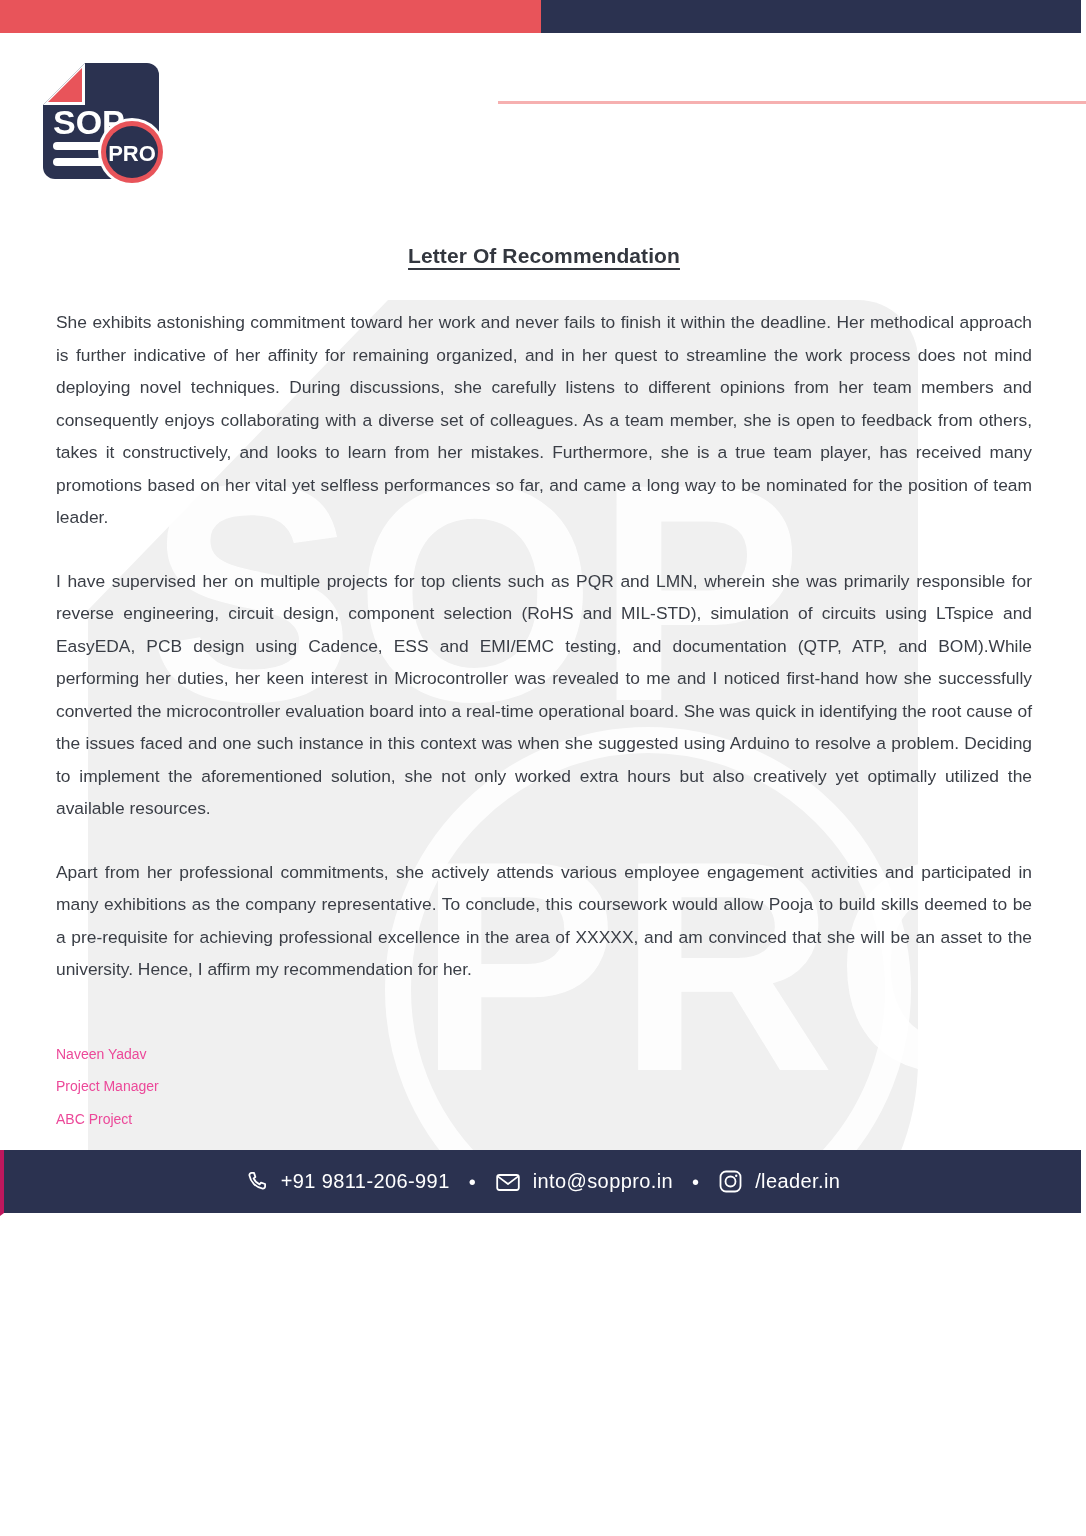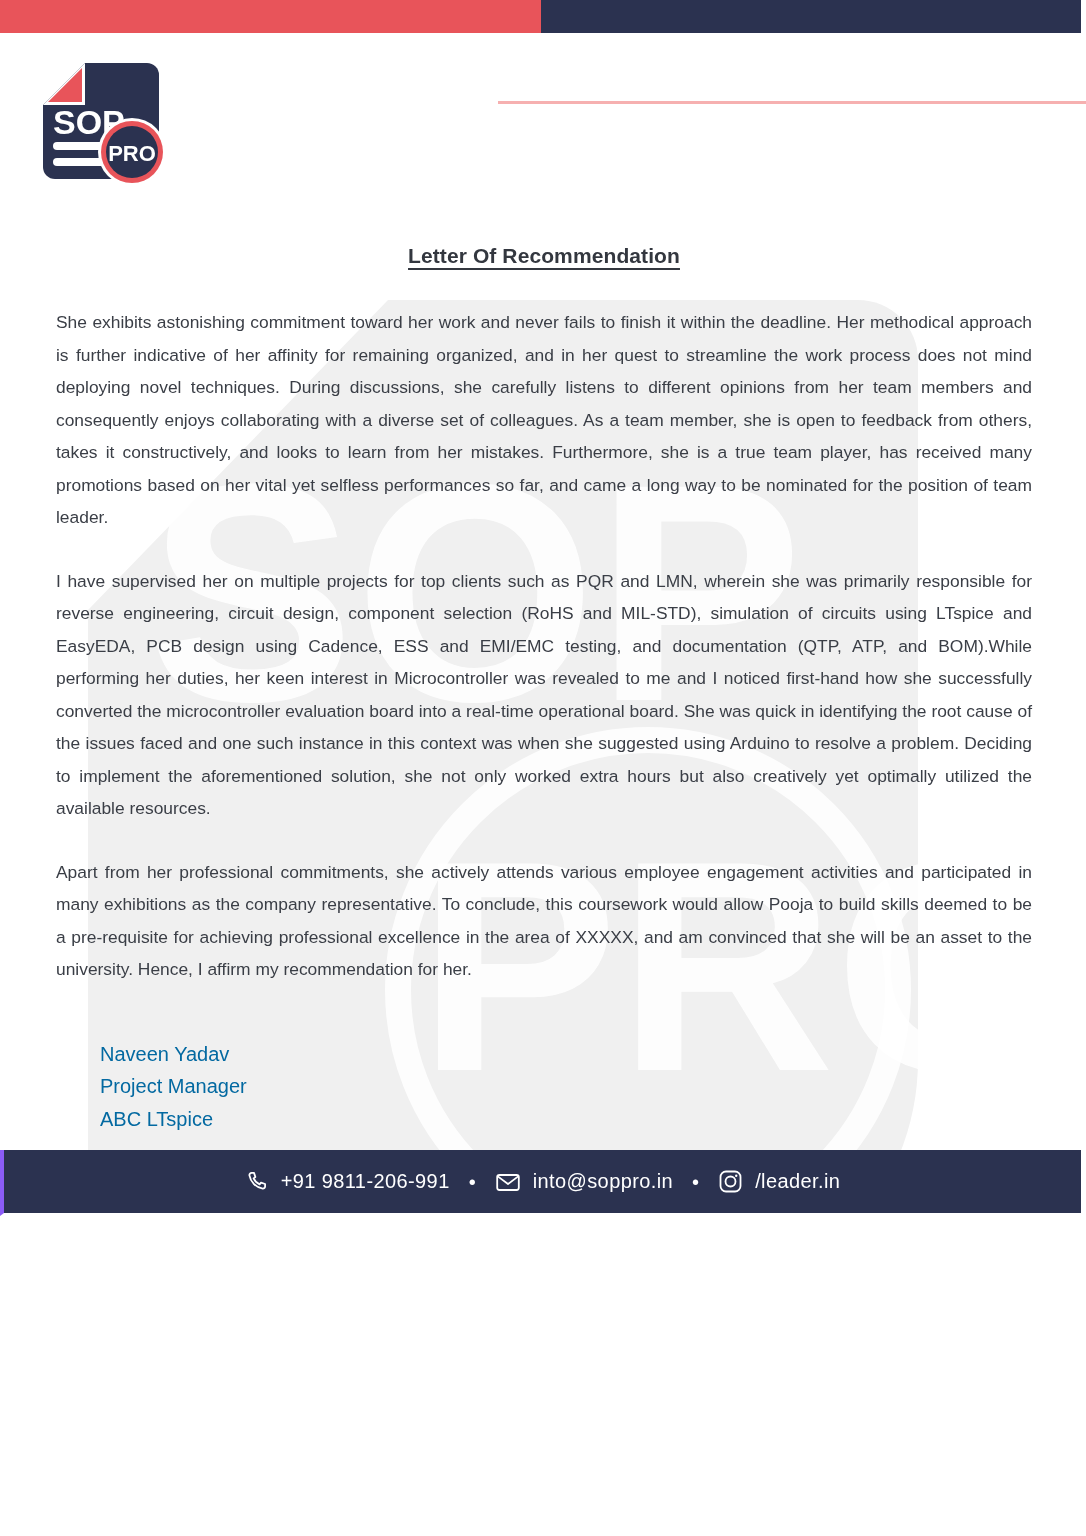--- a/index.html
+++ b/index.html
@@ -113,35 +113,34 @@
     font-size: 17.4px;
     line-height: 32.5px;
     color: #3a3e46;
     text-align: justify;
     margin-bottom: 31px;
   }
   .para:last-child { margin-bottom: 0; }
 
   .signature {
     margin-top: 52px;
-    font-size: 20px;
+    font-size: 14px;
     line-height: 32.5px;
-    color: #0369a1;
-    margin-left: 44px;
+    color: #ec4899;
   }
   .signature div { white-space: nowrap; }
 
   
   .footer {
     position: absolute;
     left: 0; bottom: 0;
     width: 1086px;
     height: 66px;
     background: #2b3250;
-    border-left: 4px solid #8b5cf6;
+    border-left: 4px solid #be185d;
     border-right: 5px solid #ffffff;
     border-bottom: 3px solid #ffffff;
     display: flex;
     align-items: center;
     justify-content: center;
     gap: 0;
   }
   .footer-item {
     display: flex;
     align-items: center;
@@ -208,21 +207,21 @@
 
     <div class="doc-title">Letter Of Recommendation</div>
 
     <p class="para">She exhibits astonishing commitment toward her work and never fails to finish it within the deadline. Her methodical approach is further indicative of her affinity for remaining organized, and in her quest to streamline the work process does not mind deploying novel techniques. During discussions, she carefully listens to different opinions from her team members and consequently enjoys collaborating with a diverse set of colleagues. As a team member, she is open to feedback from others, takes it constructively, and looks to learn from her mistakes. Furthermore, she is a true team player, has received many promotions based on her vital yet selfless performances so far, and came a long way to be nominated for the position of team leader.</p>
     <p class="para">I have supervised her on multiple projects for top clients such as  PQR  and LMN, wherein she was primarily responsible for reverse engineering, circuit design, component selection (RoHS and MIL-STD), simulation of circuits using LTspice and EasyEDA, PCB design using Cadence, ESS and EMI/EMC testing, and documentation (QTP, ATP, and BOM).While performing her duties, her keen interest in Microcontroller was revealed to me and I noticed first-hand how she successfully converted the microcontroller evaluation board into a real-time operational board. She was quick in identifying the root cause of the issues faced and one such instance in this context was when she suggested using Arduino to resolve a problem. Deciding to implement the aforementioned solution, she not only worked extra hours but also creatively yet optimally utilized the available resources.</p>
     <p class="para">Apart from her professional commitments, she actively attends various employee engagement activities and participated in many exhibitions as the company representative. To conclude, this coursework would allow Pooja to build skills deemed to be a pre-requisite for achieving professional excellence in the area of XXXXX, and am convinced that she will be an asset to the university. Hence, I affirm my recommendation for her.</p>
 
     <div class="signature">
       <div>Naveen Yadav</div>
       <div>Project Manager</div>
-      <div>ABC LTspice</div>
+      <div>ABC Project</div>
     </div>
   </div>
 
   <div class="footer">
 
     <div class="footer-item">
       <span>
         <svg width="24" height="24" viewBox="0 0 24 24" fill="none" stroke="#ffffff" stroke-width="1.8" stroke-linecap="round" stroke-linejoin="round">
           <path d="M6.6 2.9 L9 2.9 L10.4 7 L8.6 8.4 a12 12 0 0 0 6 6 L16 12.6 L20.1 14 L20.1 16.4
                    a2.2 2.2 0 0 1 -2.4 2.2 A16.5 16.5 0 0 1 4.4 5.3 A2.2 2.2 0 0 1 6.6 2.9 Z"></path>

